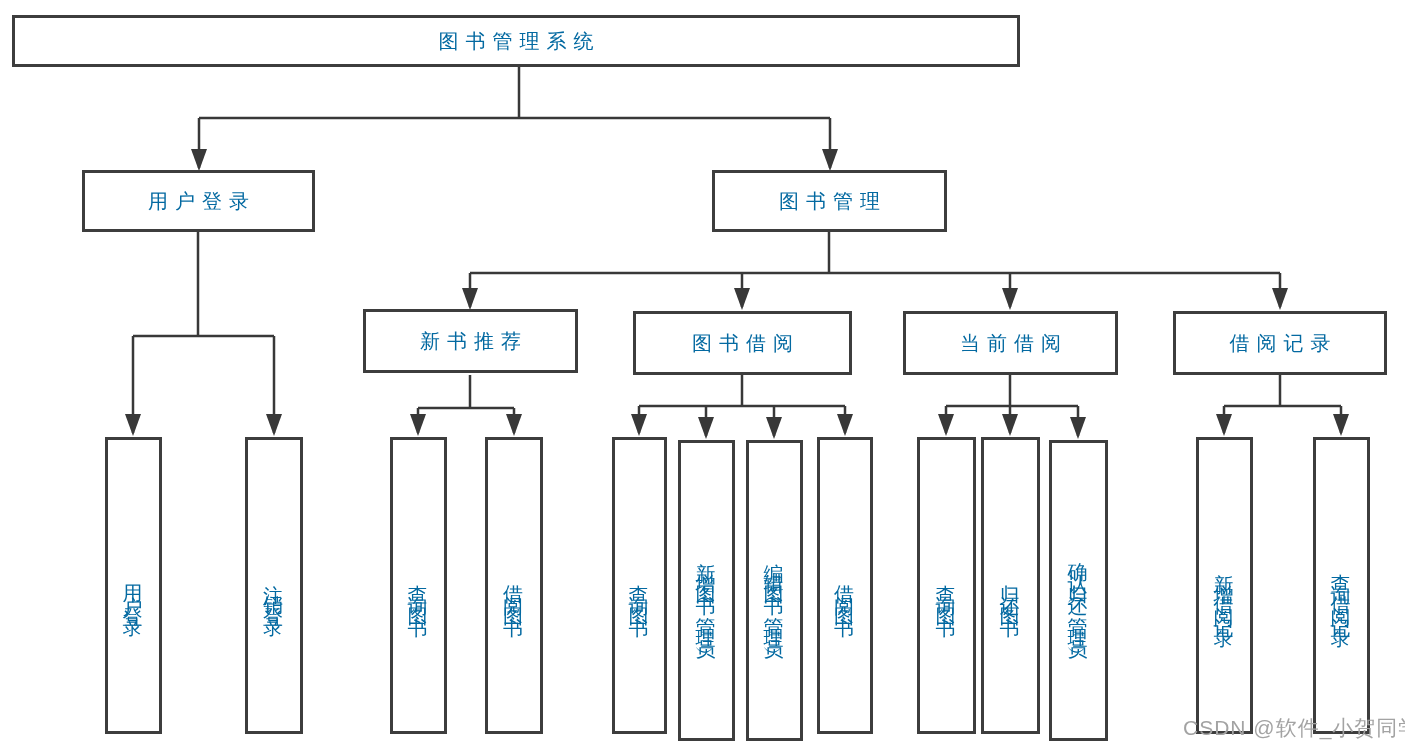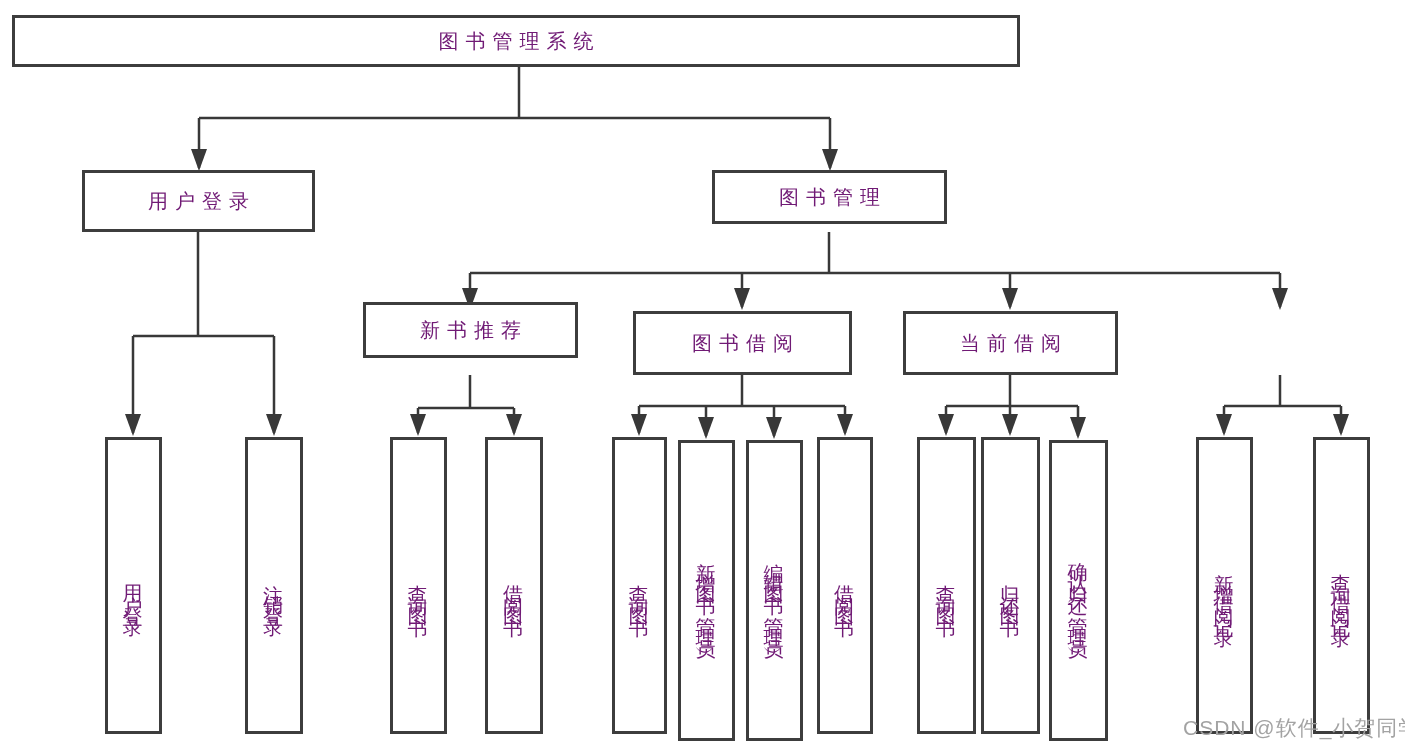--- a/index.html
+++ b/index.html
@@ -18,21 +18,21 @@
     pointer-events: none;
   }
   .box {
     position: absolute;
     box-sizing: border-box;
     background: #ffffff;
     border: 3px solid #3d3d3d;
     display: flex;
     align-items: center;
     justify-content: center;
-    color: #701a75;
+    color: #0369a1;
     z-index: 1;
   }
   .box.h span {
     font-size: 20px;
     letter-spacing: 7px;
     margin-right: -7px; 
     white-space: nowrap;
   }
   .box.v span {
     writing-mode: vertical-rl;
@@ -90,32 +90,35 @@
     </g>
   </svg>
 
   <div class="box h" style="left:12px;top:15px;width:1008px;height:52px">
     <span>图书管理系统</span>
   </div>
 
   <div class="box h" style="left:82px;top:170px;width:233px;height:62px">
     <span>用户登录</span>
   </div>
-  <div class="box h" style="left:712px;top:170px;width:235px;height:54px">
+  <div class="box h" style="left:712px;top:170px;width:235px;height:62px">
     <span>图书管理</span>
   </div>
 
-  <div class="box h" style="left:363px;top:302px;width:215px;height:56px">
+  <div class="box h" style="left:363px;top:309px;width:215px;height:64px">
     <span>新书推荐</span>
   </div>
   <div class="box h" style="left:903px;top:311px;width:215px;height:64px">
     <span>当前借阅</span>
   </div>
   <div class="box h" style="left:633px;top:311px;width:219px;height:64px">
     <span>图书借阅</span>
+  </div>
+  <div class="box h" style="left:1173px;top:311px;width:214px;height:64px">
+    <span>借阅记录</span>
   </div>
 
   <div class="box v" style="left:105px;top:437px;width:57px;height:297px">
     <span>用户登录</span>
   </div>
   <div class="box v" style="left:245px;top:437px;width:58px;height:297px">
     <span>注销登录</span>
   </div>
 
   <div class="box v" style="left:390px;top:437px;width:57px;height:297px">

